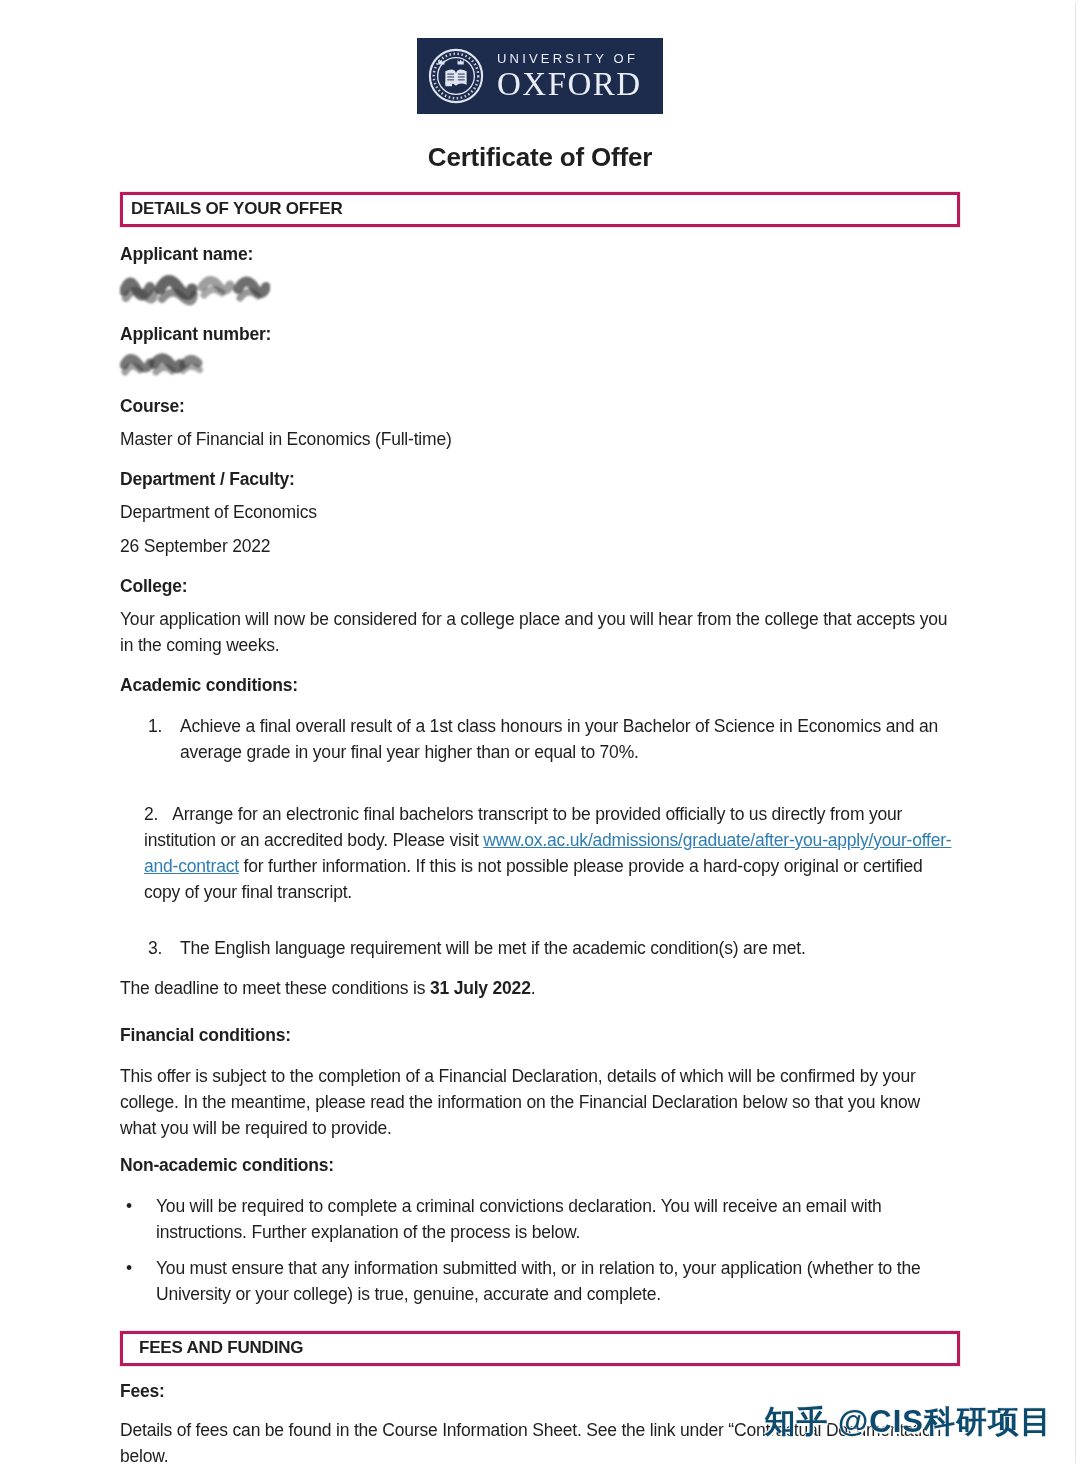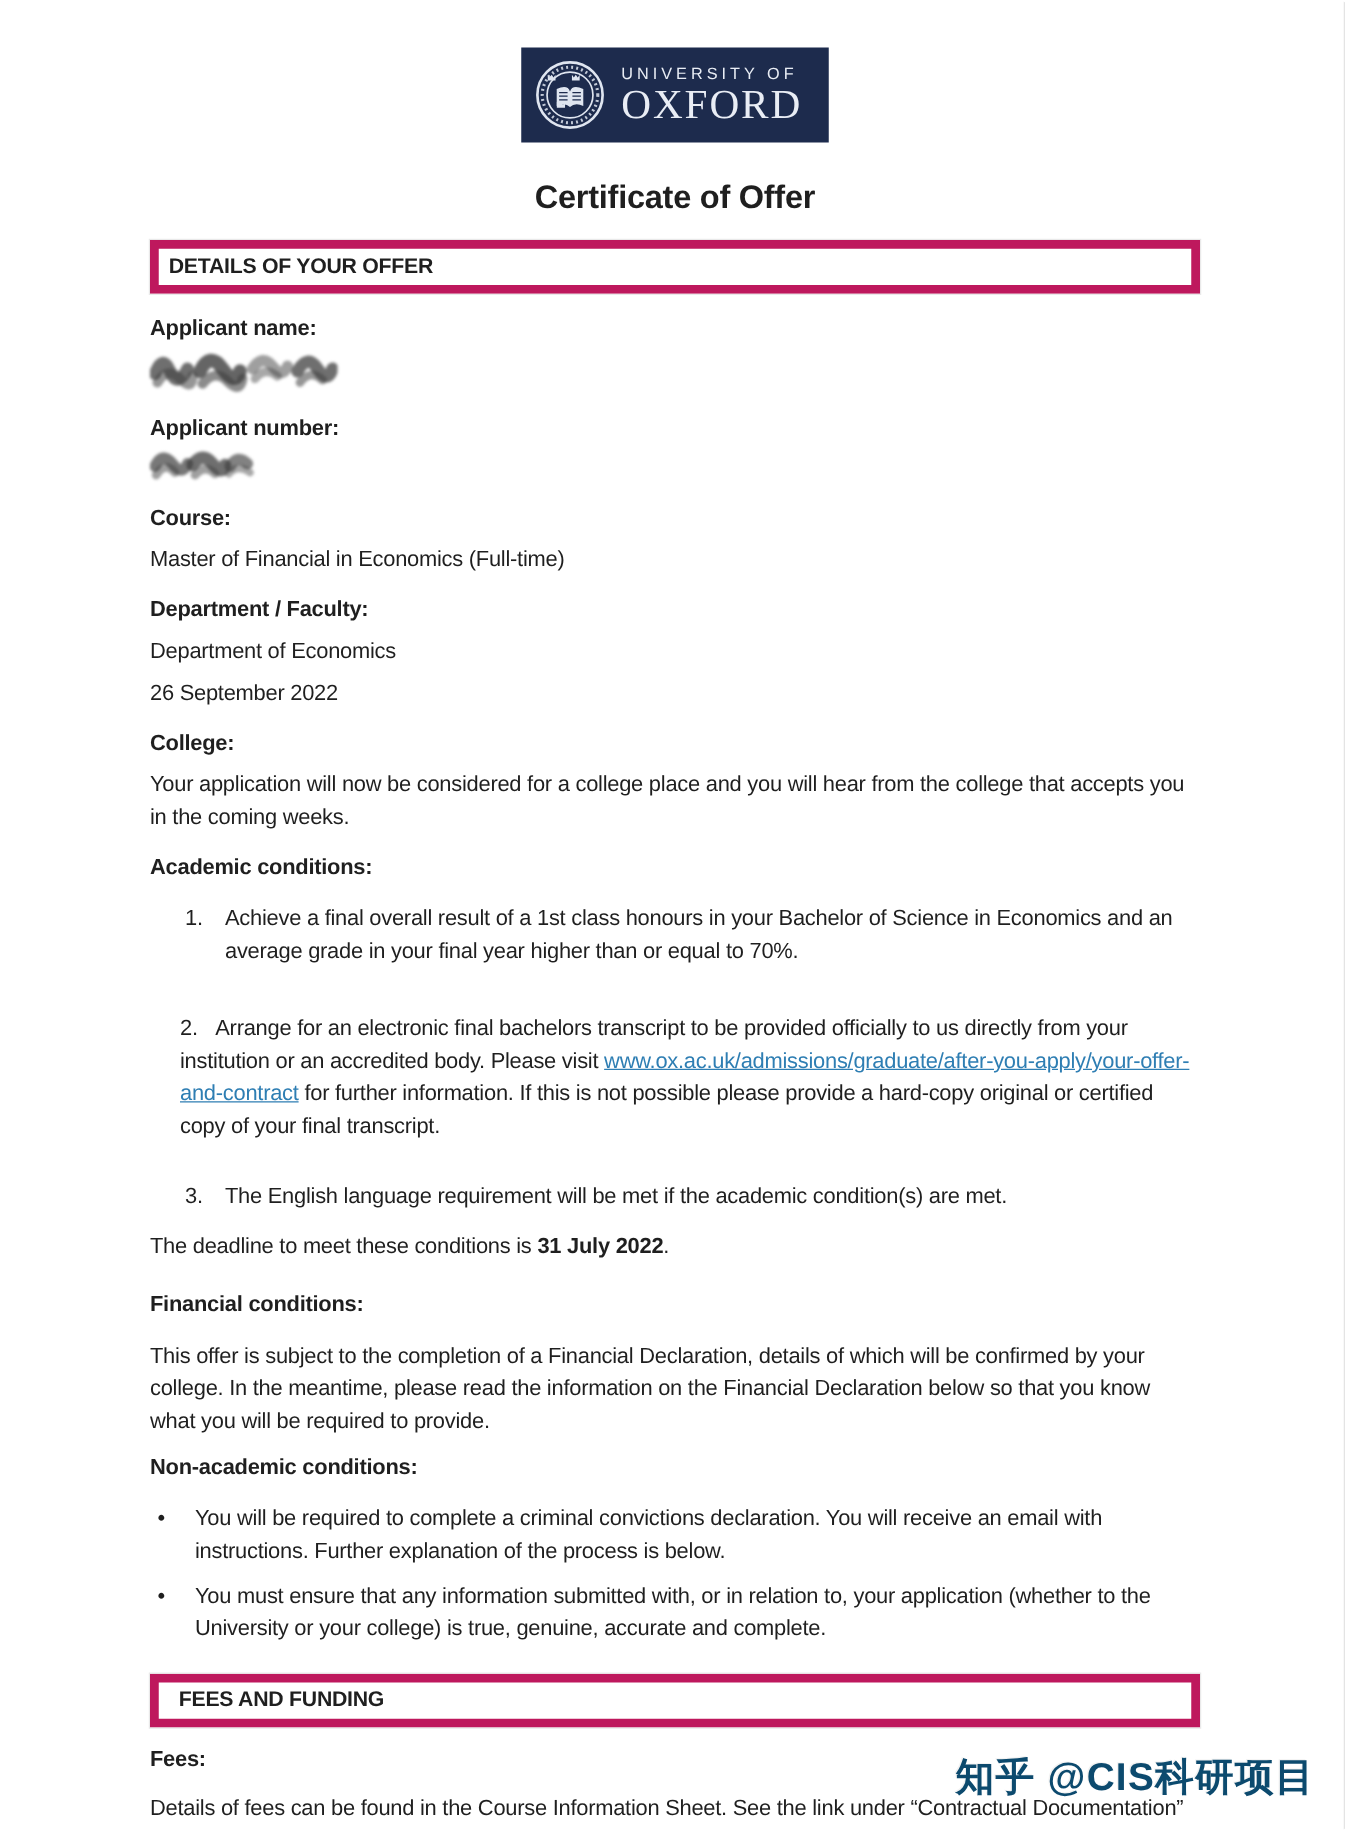--- a/index.html
+++ b/index.html
@@ -17,21 +17,21 @@
   .crest { margin-left:10px; flex:0 0 auto; }
   .logo-text { margin-left:12px; color:#e9edf5; line-height:1; }
   .logo-line1 { font-size:13px; letter-spacing:3.2px; }
   .logo-line2 { font-family:"Liberation Serif", serif; font-size:33px; letter-spacing:1.5px; margin-top:3px; }
 
   .title { text-align:center; font-size:26px; font-weight:bold; margin:28px 0 0; letter-spacing:-0.2px; }
 
   .content { padding:0 120px; }
 
   .section-box {
-    border:7px solid #be185d; outline:1px solid #e9e9e9;
+    border:3px solid #be185d; outline:1px solid #e9e9e9;
     padding:4px 8px 5px; font-weight:bold; font-size:17px; letter-spacing:-0.2px;
     margin-top:19px;
   }
   .section-box.second { margin-top:24px;padding-left:16px; }
 
   .label { font-weight:bold; font-size:17.5px; letter-spacing:-0.2px; margin:15px 0 0; line-height:24px; }
   .value, .body { font-size:17.5px; letter-spacing:-0.2px; margin:8px 0 0; line-height:26px; }
 
   .redaction { margin-top:5px; }
   .redaction svg { filter:blur(1.1px); display:block; }

